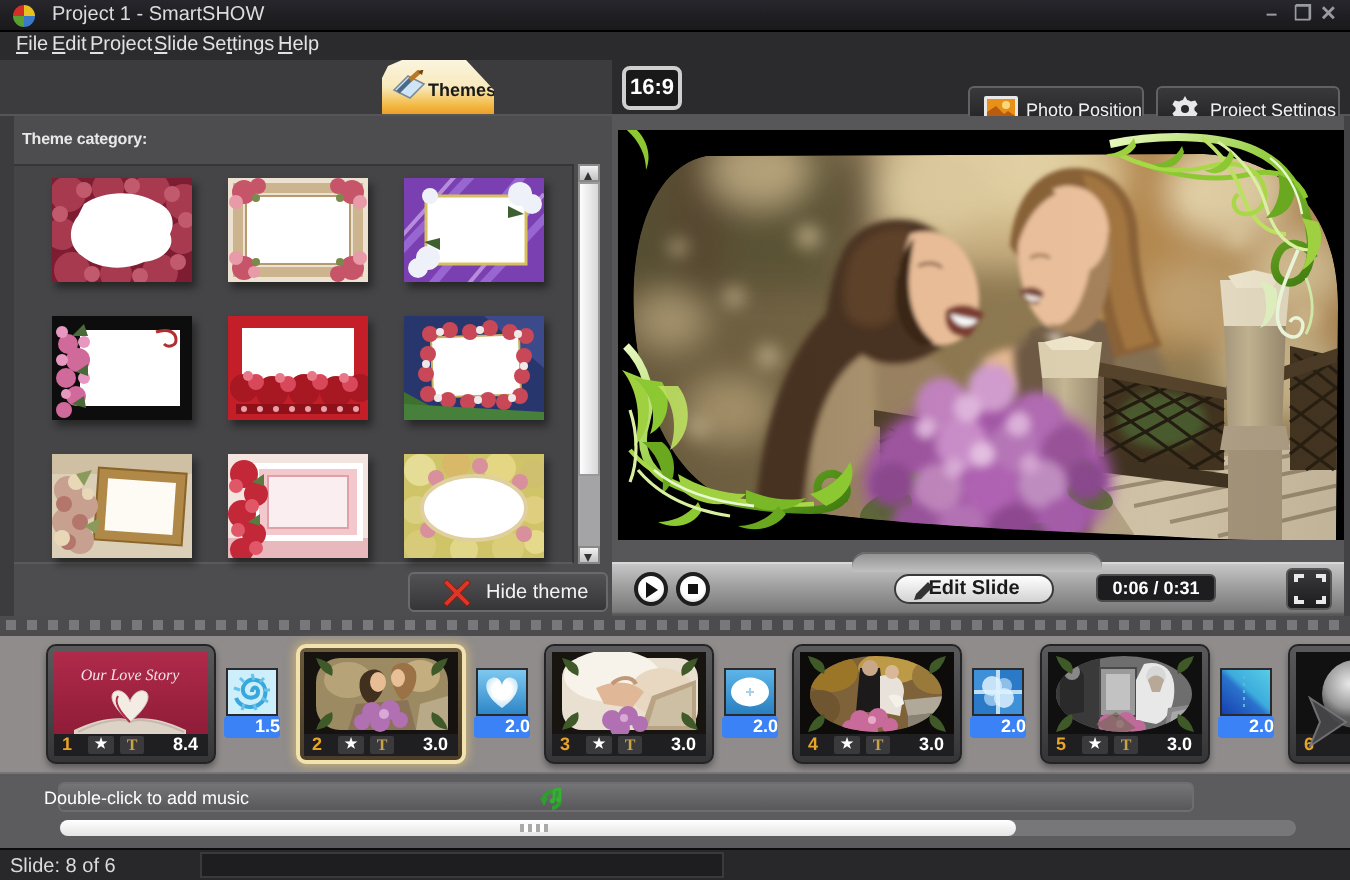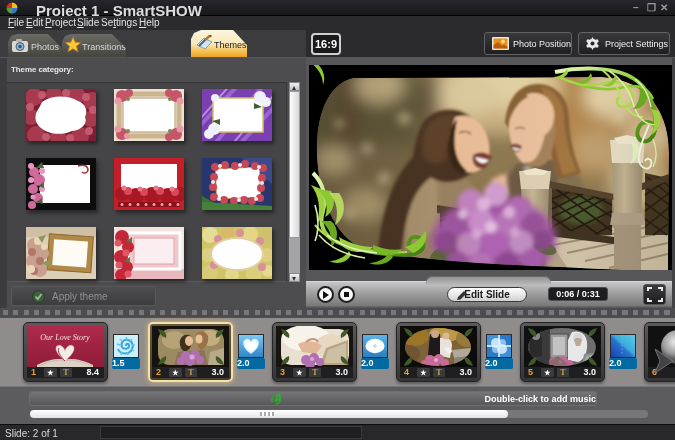--- a/index.html
+++ b/index.html
@@ -1,31 +1,31 @@
 <!DOCTYPE html>
 <html><head><meta charset="utf-8"><style>
 *{margin:0;padding:0;box-sizing:border-box}
 body{width:675px;height:440px;overflow:hidden;font-family:"Liberation Sans",sans-serif;background:#4a4a4c;position:relative}
 .abs{position:absolute}
 
 #titlebar{left:0;top:0;width:675px;height:16px;background:linear-gradient(#26262c,#19191b);border-bottom:1px solid #000}
 #titlebar .ticon{left:6px;top:2px;width:12px;height:12px}
-#titlebar .ttext{left:36px;top:2px;color:#dcdcdc;font-size:15px;font-weight:bold}
+#titlebar .ttext{left:26px;top:2px;color:#dcdcdc;font-size:10px;font-weight:normal}
 .winbtn{top:3px;color:#9a9aa2;font-size:10px;font-weight:bold;line-height:10px}
 
 #menubar{left:0;top:16px;width:675px;height:14px;background:#2b2b2d;color:#e2e2e2;font-size:10px}
 #menubar span{position:absolute;top:1px;white-space:nowrap}
 u{text-decoration:underline}
 
 #tabstrip{left:0;top:30px;width:675px;height:28px;background:linear-gradient(90deg,#3c3c3e 0 306px,#2b2b2d 306px);border-bottom:1px solid #55555a}
 .tab{position:absolute;bottom:0;height:23px;background:linear-gradient(#6b6b66,#454540);clip-path:polygon(0 100%,0 8px,3px 2px,9px 0,calc(100% - 14px) 0,100% 14px,100% 100%);color:#d9d9d9;font-size:9px}
 .tab.active{height:27px;background:linear-gradient(#fbf5e0,#f8e9bc 50%,#f3bd4a 82%,#ee9f28);color:#1a1a1a;clip-path:polygon(0 100%,0 9px,3px 3px,10px 0,calc(100% - 14px) 0,100% 15px,100% 100%)}
 .tab .lbl{position:absolute;top:50%;transform:translateY(-42%);white-space:nowrap}
 #box169{left:311px;top:3px;width:30px;height:22px;background:#191919;border:2px solid #cfcfcf;border-radius:4px;color:#fff;font-size:11px;font-weight:bold;text-align:center;line-height:18px}
-.topbtn{top:2px;height:23px;background:linear-gradient(#39393b,#1f1f21);border:1px solid #626264;border-radius:3px;color:#f0f0f0;font-size:9px}
+.topbtn{top:13px;height:23px;background:linear-gradient(#39393b,#1f1f21);border:1px solid #626264;border-radius:3px;color:#f0f0f0;font-size:9px}
 
 #leftpanel{left:0;top:58px;width:306px;height:250px;background:#4d4d4f}
 #catlabel{left:11px;top:7px;color:#e8e8e8;font-size:8px;font-weight:bold;letter-spacing:-.1px}
 #dropdown{left:72px;top:3px;width:225px;height:17px;background:linear-gradient(#fefefe,#b4b4b4);border:1px solid #1e1e1e;border-radius:1px;color:#111;font-size:10px;font-weight:bold;line-height:15px;padding-left:7px}
 #droparrow{left:280px;top:1px;width:15px;height:13px;background:linear-gradient(#e8e8e8,#9a9a9a);border:1px solid #777;border-radius:1px}
 #droparrow:after{content:"";position:absolute;left:3px;top:4px;border:4px solid transparent;border-top:5px solid #222}
 #grid{left:6px;top:24px;width:281px;height:200px;background:#454547;border:1px solid #353537;border-bottom-color:#5a5a5c}
 .thumb{position:absolute;width:70px;height:52px;box-shadow:2px 3px 4px rgba(0,0,0,.45);overflow:hidden}
 
 #vscroll{left:289px;top:24px;width:11px;height:200px;background:#a4a4a6}
@@ -46,35 +46,35 @@
 #bump{left:120px;top:218px;width:125px;height:10px;background:linear-gradient(#8e8e8e,#c0c0c0);border-radius:7px 7px 0 0;box-shadow:inset 0 1px 0 #6a6a6a}
 .pcirc{top:228px;width:17px;height:17px;border-radius:50%;background:radial-gradient(circle at 50% 40%,#ffffff 55%,#d0d0d0);border:2.5px solid #1e1e1e}
 #editpill{left:141px;top:229px;width:80px;height:15px;border-radius:8px;background:linear-gradient(#ffffff,#d2d2d2);border:1px solid #3a3a3a;color:#1a1a1a;font-size:10px;font-weight:bold;text-align:center;line-height:13px}
 #timebox{left:242px;top:229px;width:60px;height:14px;background:#1d1d1f;border:1px solid #4c4c4e;border-radius:3px;color:#fff;font-size:9px;font-weight:bold;text-align:center;line-height:12px}
 #fullscr{left:337px;top:226px;width:23px;height:21px;background:linear-gradient(#3a3a3c,#1c1c1e);border:1px solid #555;border-radius:3px}
 
 #timeline{left:0;top:308px;width:675px;height:116px;background:#8f8c8b}
 #sprockets{left:0;top:0;width:675px;height:10px;background:#4c4c4e}
 #sprockets .holes{position:absolute;left:3px;top:2px;width:670px;height:5px;background:repeating-linear-gradient(90deg,#78787c 0 5px,#4c4c4e 5px 10.5px)}
 #musiczone{left:0;top:78px;width:675px;height:38px;background:#5c5c5e;border-top:1px solid #767678}
-#musicbar{left:29px;top:4px;width:568px;height:15px;background:linear-gradient(#757577,#58585a);border:1px solid #6e6e70;border-radius:3px;color:#fff;font-size:9px;font-weight:bold;text-align:right;line-height:14px}
+#musicbar{left:29px;top:4px;width:568px;height:15px;background:linear-gradient(#757577,#58585a);border:1px solid #6e6e70;border-radius:3px;color:#fff;font-size:9px;font-weight:normal;text-align:left;line-height:14px}
 #hscroll{left:30px;top:23px;width:618px;height:8px;background:#77777a;border-radius:4px}
 #hthumb{left:0;top:0;width:478px;height:8px;background:linear-gradient(#ffffff,#e4e4e4);border-radius:4px}
 
 .slide{position:absolute;top:14px;width:85px;height:60px;background:linear-gradient(#5a5a5c,#353537);border:1px solid #242426;border-radius:5px;box-shadow:0 2px 3px rgba(0,0,0,.35)}
 .slide.sel{border:2px solid #f2e3ae;box-shadow:0 0 5px 1px rgba(244,204,110,.55);background:linear-gradient(#6a5a3c,#4a3c28)}
 .slide.sel .img{left:2px;top:2px}.slide.sel .cap{left:2px;bottom:2px}
 .slide .img{position:absolute;left:3px;top:3px;width:77px;height:42px;background:#111;overflow:hidden}
 .slide .cap{position:absolute;left:3px;bottom:3px;width:77px;height:11px;background:#1f1f21;color:#fff;font-size:9px;font-weight:bold}
 .cap .num{position:absolute;left:4px;top:0px;color:#e8a428;line-height:11px}
 .cap .sbox{position:absolute;left:17px;top:1px;width:13px;height:9px;background:#3a3a3c;border-radius:1px;color:#fff;font-size:7px;text-align:center;line-height:9px}
 .cap .tbox{position:absolute;left:33px;top:1px;width:12px;height:9px;background:#3a3a3c;border-radius:1px;color:#caa24a;font-size:8px;text-align:center;line-height:9px;font-family:"Liberation Serif",serif}
 .cap .dur{position:absolute;right:5px;top:0;line-height:11px}
 .trans{position:absolute;top:26px;width:26px;height:24px;border:1px solid #2a2a2c;background:#9ad8f2}
-.tlabel{position:absolute;top:50px;width:28px;height:11px;background:#0369a1;border-radius:2px;color:#fff;font-size:9px;font-weight:bold;text-align:left;line-height:11px}
+.tlabel{position:absolute;top:50px;width:28px;height:11px;background:#3b82f6;border-radius:2px;color:#fff;font-size:9px;font-weight:bold;text-align:right;line-height:11px}
 
 #statusbar{left:0;top:424px;width:675px;height:16px;background:#28282a;border-top:1px solid #0c0c0c;color:#dadada;font-size:10px;white-space:nowrap}
 </style></head>
 <body>
 <div class="abs" id="titlebar">
   <svg class="abs ticon" viewBox="0 0 12 12">
       <circle cx="6" cy="6" r="5.5" fill="#222"></circle>
       <path d="M6 6 L6 .5 A5.5 5.5 0 0 1 11.5 6 Z" fill="#e8c020"></path>
       <path d="M6 6 L11.5 6 A5.5 5.5 0 0 1 6 11.5 Z" fill="#3a78c8"></path>
       <path d="M6 6 L6 11.5 A5.5 5.5 0 0 1 .5 6 Z" fill="#58a030"></path>
@@ -87,43 +87,28 @@
 </div>
 <div class="abs" id="menubar">
   <span style="left:8px"><u>F</u>ile</span>
   <span style="left:26px"><u>E</u>dit</span>
   <span style="left:45px"><u>P</u>roject</span>
   <span style="left:77px"><u>S</u>lide</span>
   <span style="left:101px">Se<u>t</u>tings</span>
   <span style="left:139px"><u>H</u>elp</span>
 </div>
 <div class="abs" id="tabstrip">
-  <div class="tab" style="left:8px;width:54px">
-    <svg class="abs" style="left:4px;top:5px" width="16" height="13" viewBox="0 0 16 13">
-        <rect x="0" y="2" width="16" height="11" rx="2" fill="#d8d8d8"></rect>
-        <rect x="4" y="0" width="6" height="3" rx="1" fill="#b8b8b8"></rect>
-        <circle cx="8" cy="7.5" r="4" fill="#8ab8d8" stroke="#555"></circle>
-        <circle cx="8" cy="7.5" r="1.8" fill="#2a5a80"></circle>
-      </svg>
-    <div class="lbl" style="left:23px">Photos</div>
-  </div>
-  <div class="tab" style="left:62px;width:64px">
-    <svg class="abs" style="left:3px;top:3px" width="16" height="16" viewBox="0 0 16 16">
-        <path d="M8 0 L10.2 5.2 15.8 5.6 11.5 9.2 12.9 14.8 8 11.8 3.1 14.8 4.5 9.2 .2 5.6 5.8 5.2 Z" fill="#f8c835" stroke="#c07818" stroke-width=".8"></path>
-      </svg>
-    <div class="lbl" style="left:20px">Transitions</div>
-  </div>
   <div class="tab active" style="left:191px;width:56px">
     <svg class="abs" style="left:5px;top:5px" width="18" height="15" viewBox="0 0 18 15">
         <path d="M1,10 L8,3 L16,7 L9,14 Z" fill="#cfe4f4" stroke="#7a8a9a" stroke-width=".8"></path>
         <path d="M3,11 L10,4" stroke="#4a6a88" stroke-width="2.2"></path>
         <path d="M9,5 L14,0.5" stroke="#b87828" stroke-width="2.4"></path>
         <path d="M13,1 L16,-1 15,2.5Z" fill="#704818"></path>
       </svg>
-    <div class="lbl" style="left:23px;font-weight:normal">Themes</div>
+    <div class="lbl" style="left:23px;font-weight:bold">Themes</div>
   </div>
   <div class="abs" id="box169">16:9</div>
   <div class="abs topbtn" style="left:484px;width:88px">
     <svg class="abs" style="left:7px;top:4px" width="17" height="13" viewBox="0 0 17 13">
         <rect width="17" height="13" rx="1" fill="#e8e8e8"></rect>
         <rect x="1.5" y="1.5" width="14" height="10" fill="#e89018"></rect>
         <path d="M1.5 8 L6 5 10 9 12 7.5 15.5 10 15.5 11.5 1.5 11.5Z" fill="#b85c10"></path>
         <circle cx="11" cy="4.5" r="2" fill="#f8d878"></circle>
       </svg>
     <div class="abs" style="left:28px;top:6px;white-space:nowrap">Photo Position</div>
@@ -384,26 +369,25 @@
             <circle cx="38" cy="6" r="4"></circle>
           </g>
       <ellipse cx="35" cy="27" rx="26" ry="16" fill="#fff" stroke="#e0d0a0" stroke-width="2"></ellipse>
     </svg></div>
   </div>
   <div class="abs" id="vscroll">
     <div class="abs varrow up" style="top:0"></div>
     <div class="abs varrow dn" style="bottom:0"></div>
     <div class="abs" id="vthumb"></div>
   </div>
-  <div class="abs pbtn" id="applybtn">
-    <svg class="abs" style="left:20px;top:3px" width="13" height="13" viewBox="0 0 13 13">
-        <circle cx="6.5" cy="6.5" r="6" fill="#3e5e3e" stroke="#2a3a2a"></circle>
-        <path d="M3.5 6.5 L5.8 9 L9.5 4" stroke="#98c098" stroke-width="1.8" fill="none"></path>
+  <div class="abs pbtn" id="hidebtn">
+    <svg class="abs" style="left:16px;top:2px" width="15" height="15" viewBox="0 0 18 18">
+        <path d="M3 1 L9 7 L15 1 L17 3 L11 9 L17 15 L15 17 L9 11 L3 17 L1 15 L7 9 L1 3 Z" fill="#dd3626" stroke="#8e1808" stroke-width=".6"></path>
       </svg>
-    <span class="abs" style="left:40px;top:4px">Apply theme</span>
+    <span class="abs" style="left:38px;top:4px">Hide theme</span>
   </div>
 </div>
 
 <div class="abs" id="preview">
   <div class="abs" id="pframe">
   <svg width="363" height="205" viewBox="0 0 363 205">
   <defs>
     <clipPath id="win">
             <path d="M44,13 C24,17 10,40 8,75 C6,110 16,165 52,183 C95,195 190,200 270,203 C315,206 350,205 359,205 L360,88 C360,40 332,14 293,12 Z"></path>
           </clipPath>
@@ -915,15 +899,15 @@
         </svg>
     </div>
     <div class="abs" id="hscroll">
         <div class="abs" id="hthumb"></div>
         <div class="abs" style="left:230px;top:2px;width:14px;height:4px;background:repeating-linear-gradient(90deg,#aaa 0 2px,#fff 2px 4px)"></div>
       </div>
   </div>
 </div>
 
 <div class="abs" id="statusbar">
-  <span class="abs" style="left:5px;top:3px">Slide: 2 of 1</span>
+  <span class="abs" style="left:5px;top:3px">Slide: 8 of 6</span>
   <span class="abs" style="left:100px;top:1px;width:262px;height:13px;background:#1e1e20;border:1px solid #3a3a3c"></span>
 </div>
 
 </body></html>

